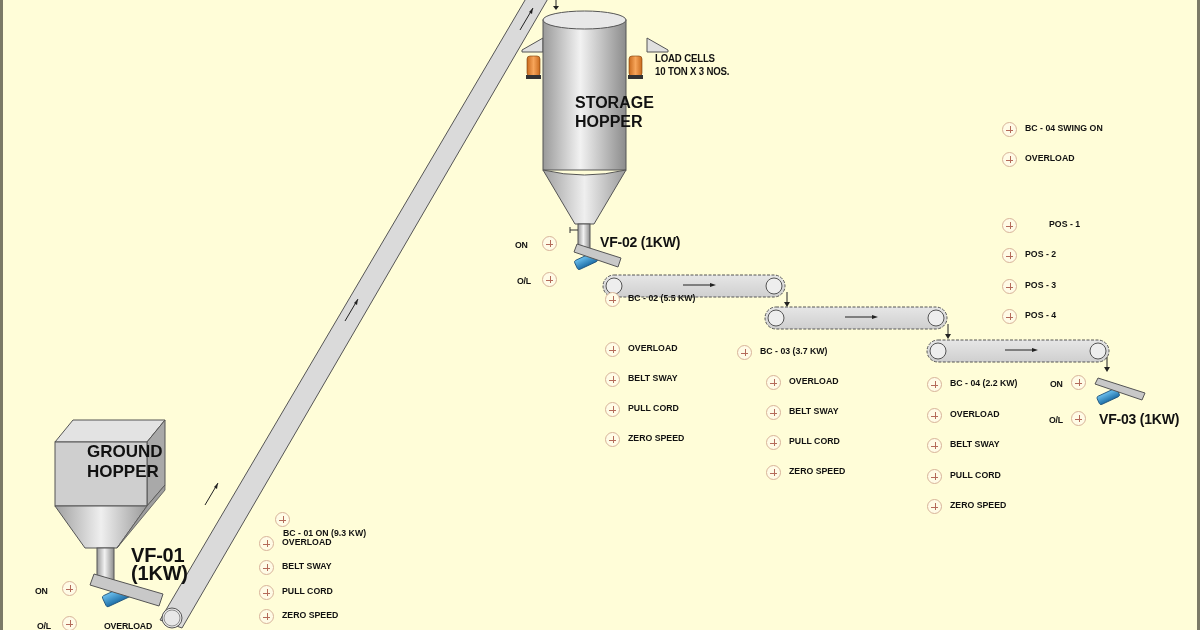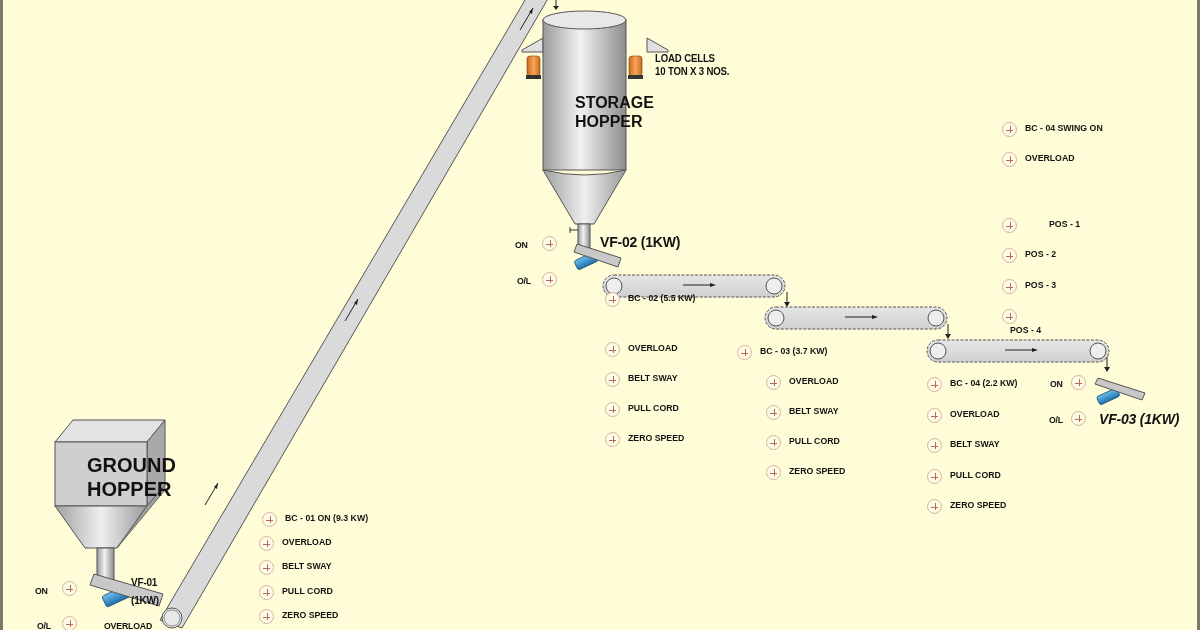--- a/index.html
+++ b/index.html
@@ -126,58 +126,58 @@
     <line x1="1107" y1="357" x2="1107" y2="370" stroke="#222" stroke-width="1"></line>
     <polygon points="1104,367 1110,367 1107,372" fill="#222"></polygon>
   </g>
 
   <g>
     <rect x="1097" y="392" width="22" height="9" rx="2" fill="url(#blue)" stroke="#1a4f78" stroke-width="0.8" transform="rotate(-25 1108 396)"></rect>
     <polygon points="1095,384 1098,378 1145,393 1142,400" fill="#c8c8c8" stroke="#555" stroke-width="1"></polygon>
   </g>
 </svg>
 
-<div class="hoptxt" style="left:55px;top:453px;width:92px;font-size:20px;text-align:right;">
+<div class="hoptxt" style="left:55px;top:442px;width:92px;font-size:17px;text-align:right;">
   <div>GROUND</div>
   <div>HOPPER</div>
 </div>
 <div class="hoptxt" style="left:543px;top:93px;width:83px;font-size:16px;">
   <div>STORAGE</div>
   <div>HOPPER</div>
 </div>
 
 <div class="lbl sm" style="left:655px;top:52px;line-height:13px;font-size:10.5px;">
   <div>LOAD CELLS</div>
   <div>10 TON X 3 NOS.</div>
 </div>
 
-<div class="lbl big" style="left:131px;top:574px;line-height:18px;font-size:10px;">
+<div class="lbl big" style="left:131px;top:546px;line-height:18px;font-size:20px;">
   <div>VF-01</div>
   <div>(1KW)</div>
 </div>
 <div class="lbl sm" style="left:35px;top:585px;">ON</div>
 <div class="plus" style="position:absolute;left:62px;top:581px;"></div>
 <div class="lbl sm" style="left:37px;top:620px;">O/L</div>
 <div class="plus" style="position:absolute;left:62px;top:616px;"></div>
 <div class="lbl sm" style="left:104px;top:620px;">OVERLOAD</div>
 
 <div class="lbl big" style="left:600px;top:234px;">VF-02 (1KW)</div>
 <div class="lbl sm" style="left:515px;top:239px;">ON</div>
 <div class="plus" style="position:absolute;left:542px;top:236px;"></div>
 <div class="lbl sm" style="left:517px;top:275px;">O/L</div>
 <div class="plus" style="position:absolute;left:542px;top:272px;"></div>
 
-<div class="lbl big" style="left:1099px;top:411px;font-style:italic;">VF-03 (1KW)</div>
+<div class="lbl big" style="left:1099px;top:411px;">VF-03 (1KW)</div>
 <div class="lbl sm" style="left:1050px;top:378px;">ON</div>
 <div class="plus" style="position:absolute;left:1071px;top:375px;"></div>
 <div class="lbl sm" style="left:1049px;top:414px;">O/L</div>
 <div class="plus" style="position:absolute;left:1071px;top:411px;"></div>
 
 <div>
-  <div class="stat" style="left:262px;top:512px;">
+  <div class="stat" style="left:275px;top:512px;flex-direction:column;">
       <span class="plus"></span>
       <span class="t">BC - 01 ON (9.3 KW)</span>
     </div>
   <div class="stat" style="left:259px;top:536px;">
       <span class="plus"></span>
       <span class="t">OVERLOAD</span>
     </div>
   <div class="stat" style="left:259px;top:560px;">
       <span class="plus"></span>
       <span class="t">BELT SWAY</span>
@@ -275,17 +275,17 @@
       <span class="t">POS - 1</span>
     </div>
   <div class="stat" style="left:1002px;top:248px;">
       <span class="plus"></span>
       <span class="t">POS - 2</span>
     </div>
   <div class="stat" style="left:1002px;top:279px;">
       <span class="plus"></span>
       <span class="t">POS - 3</span>
     </div>
-  <div class="stat" style="left:1002px;top:309px;flex-direction:column;">
+  <div class="stat" style="left:1002px;top:309px;">
       <span class="plus"></span>
       <span class="t">POS - 4</span>
     </div>
 </div>
 
 </body></html>

